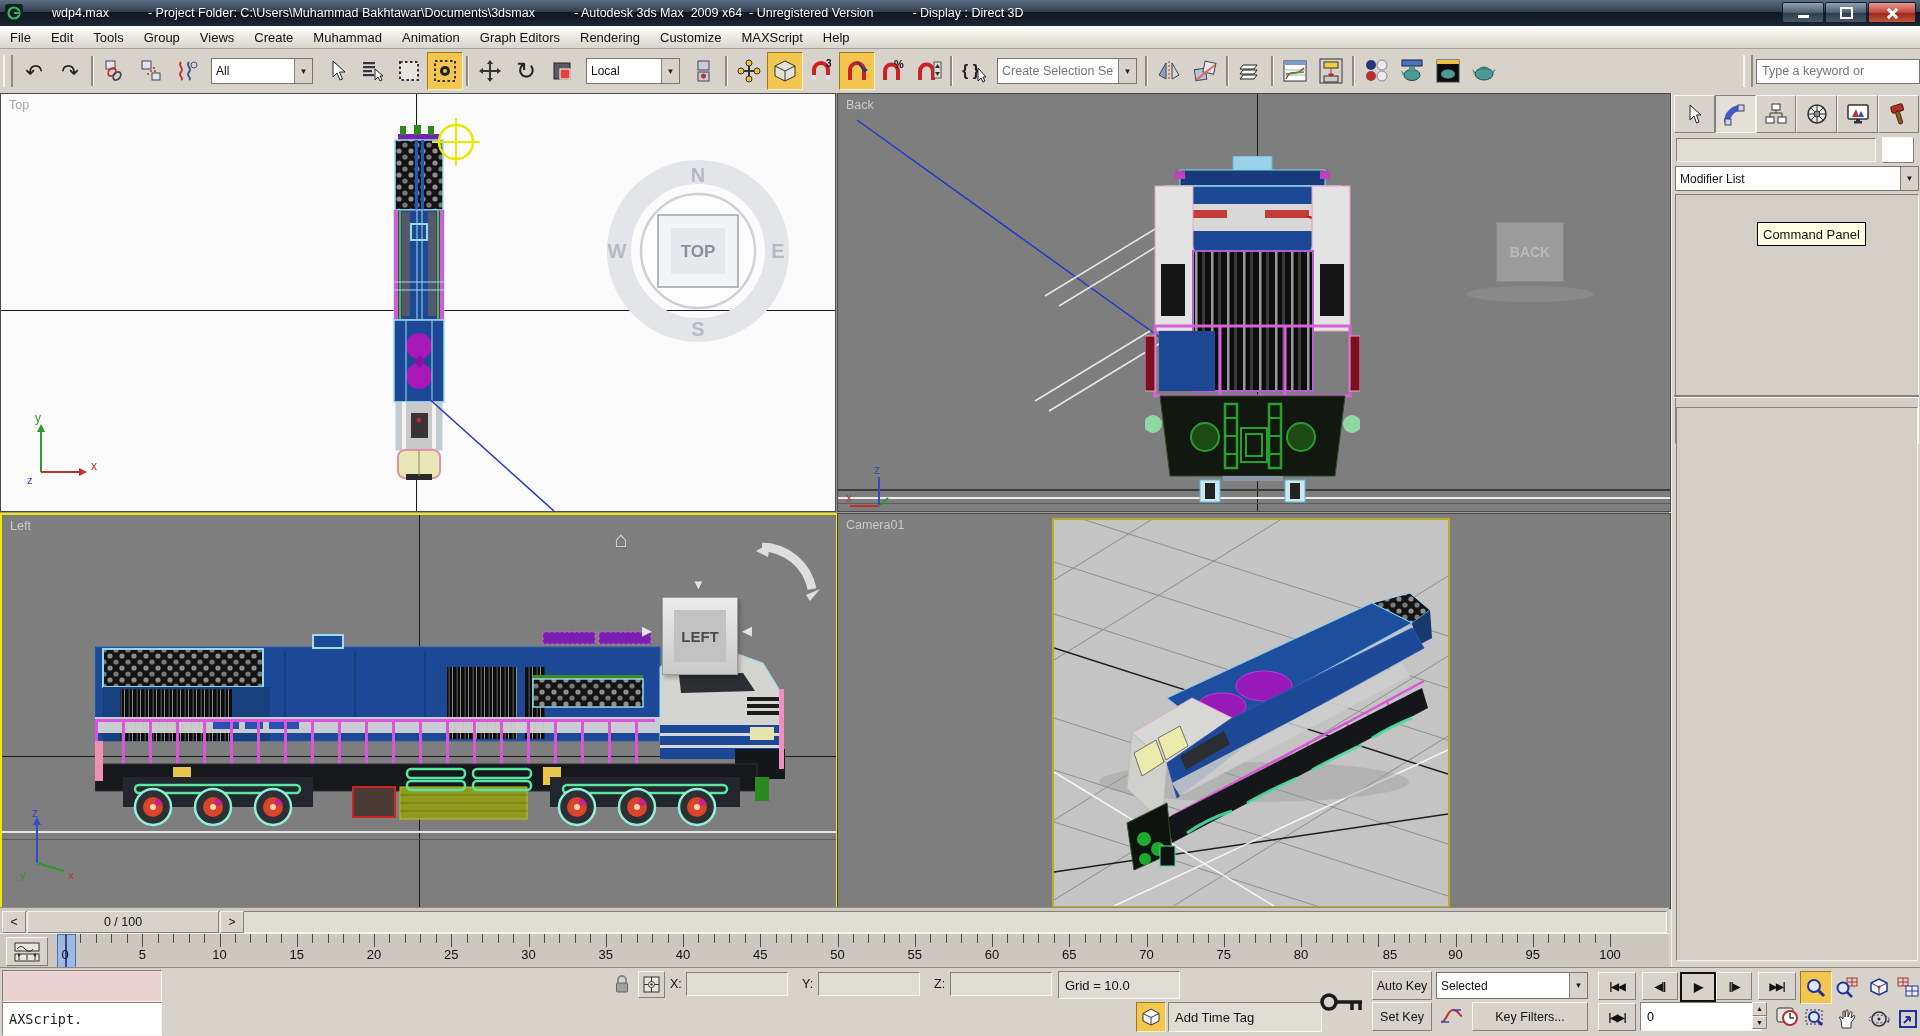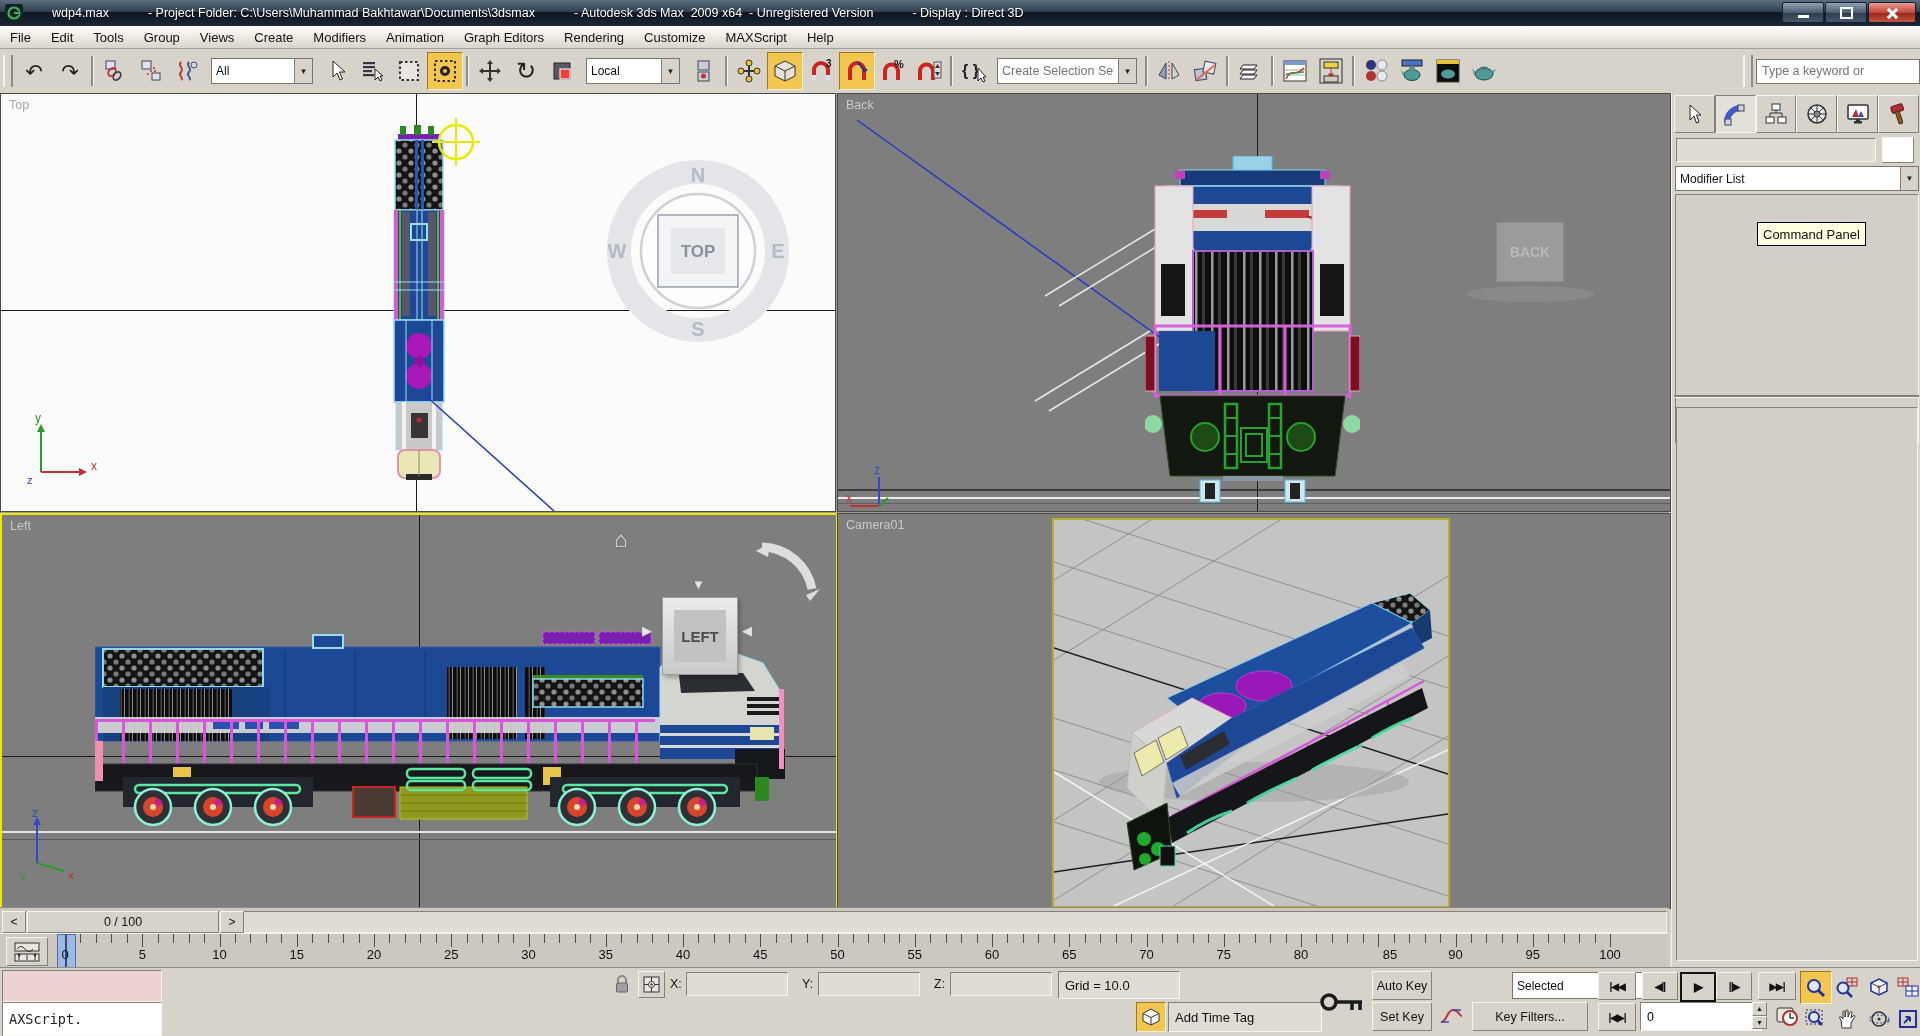--- a/index.html
+++ b/index.html
@@ -182,21 +182,21 @@
     </div>
   </div>
 
   <div class="abs" id="menubar">
       <span class="mitem">File</span>
       <span class="mitem">Edit</span>
       <span class="mitem">Tools</span>
       <span class="mitem">Group</span>
       <span class="mitem">Views</span>
       <span class="mitem">Create</span>
-      <span class="mitem">Modifiers</span>
+      <span class="mitem">Muhammad</span>
       <span class="mitem">Animation</span>
       <span class="mitem">Graph Editors</span>
       <span class="mitem">Rendering</span>
       <span class="mitem">Customize</span>
       <span class="mitem">MAXScript</span>
       <span class="mitem">Help</span>
     </div>
 
   <div class="abs" id="toolbar">
     <div class="grip"></div>
@@ -955,21 +955,21 @@
         </svg>
     </div>
 
     <div class="abs raise btn skbtn" style="left:1372px;top:3px;width:58px;height:27px">
         <span>Auto Key</span>
       </div>
     <div class="abs raise btn skbtn" style="left:1372px;top:34px;width:58px;height:27px">
         <span>Set Key</span>
       </div>
 
-    <div class="abs combo" style="left:1512px;top:4px;width:150px;height:25px">
+    <div class="abs combo" style="left:1436px;top:4px;width:150px;height:25px">
       <span class="cval">Selected</span>
       <span class="carr">▼</span>
     </div>
     <div class="abs btn" style="left:1436px;top:34px;width:30px;height:27px">
       <svg width="24" height="20" viewBox="0 0 24 20">
           <path d="M2,16 C8,16 8,4 14,4 C20,4 20,10 23,10" fill="none" stroke="#c03030" stroke-width="2"></path>
           <path d="M2,16 L10,16 M14,4 L22,4" stroke="#3448c8" stroke-width="1.5"></path>
         </svg>
     </div>
     <div class="abs raise btn skbtn" style="left:1472px;top:34px;width:114px;height:27px">

